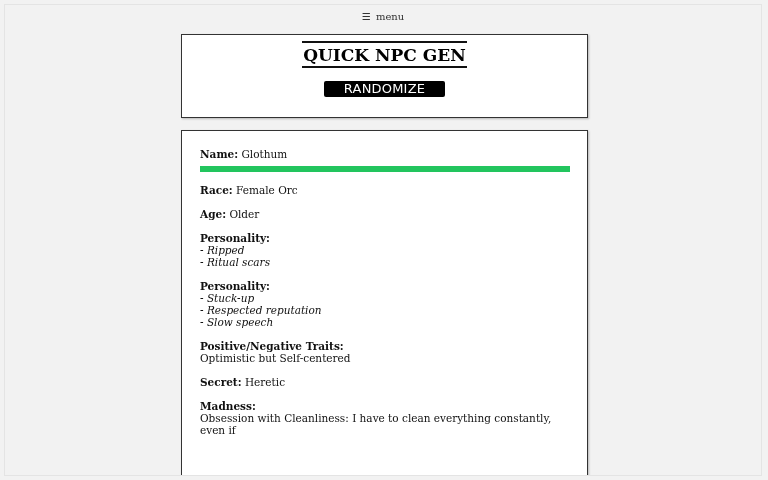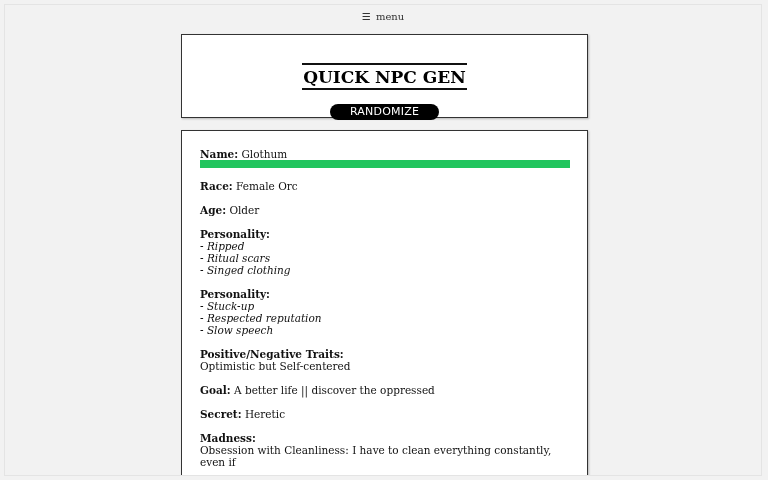--- a/index.html
+++ b/index.html
@@ -46,21 +46,21 @@
       border: 1px solid #333;
       box-shadow: 1px 1px 2px rgba(0,0,0,0.25);
       box-sizing: border-box;
     }
     .header-card {
       top: 29px;
       height: 84px;
       text-align: center;
     }
     .title-wrap {
-      margin-top: 28px;
+      margin-top: 6px;
       display: inline-block;
       border-top: 2px solid #111;
       border-bottom: 2px solid #111;
       padding: 1px 1px 0 1px;
     }
     .title {
       font-family: "DejaVu Serif", "Liberation Serif", serif;
       font-weight: bold;
       font-size: 17px;
       letter-spacing: 0px;
@@ -68,44 +68,45 @@
       color: #000;
     }
     .btn-row {
       margin-top: 10px;
     }
     .randomize-btn {
       display: inline-block;
       background: #000;
       color: #fff;
       font-family: "DejaVu Sans", "Liberation Sans", sans-serif;
-      font-size: 11px;
+      font-size: 13px;
       font-weight: normal;
       letter-spacing: 0.2px;
       padding: 4px 20px;
-      border-radius: 8px;
+      border-radius: 2px;
       border: none;
       cursor: pointer;
       line-height: 8px;
     }
     .content-card {
       top: 125px;
       height: 380px;
       padding: 17px 17px 0 18px;
       font-size: 10.5px;
       line-height: 12px;
     }
     .field {
       margin-bottom: 12px;
     }
     .field .label {
       font-weight: bold;
     }
     .name-field {
-      border-bottom: 8px solid #22c55e;
+      padding-bottom: 6px;
+      border-bottom: 6px solid #22c55e;
     }
     .list-item {
       display: block;
       font-style: italic;
     }
   </style>
 </head>
 <body>
 
 <div class="viewport-frame">
@@ -139,39 +140,34 @@
     <div class="field">
       <span class="label">Age:</span>
       <span>Older</span>
     </div>
 
 
     <div class="field">
       <div class="label">Personality:</div>
       <span class="list-item">- Ripped</span>
       <span class="list-item">- Ritual scars</span>
-      <span class="list-item">- Singed clothing</span>
     </div>
 
     <div class="field">
       <div class="label">Personality:</div>
       <span class="list-item">- Stuck-up</span>
       <span class="list-item">- Respected reputation</span>
       <span class="list-item">- Slow speech</span>
     </div>
 
     <div class="field">
       <div class="label">Positive/Negative Traits:</div>
       <div>Optimistic but Self-centered</div>
     </div>
 
-    <div class="field">
-      <span class="label">Goal:</span>
-      <span>A better life || discover the oppressed</span>
-    </div>
 
     <div class="field">
       <span class="label">Secret:</span>
       <span>Heretic</span>
     </div>
 
     <div class="field">
       <div class="label">Madness:</div>
       <div>Obsession with Cleanliness: I have to clean everything constantly, even if</div>
     </div>

